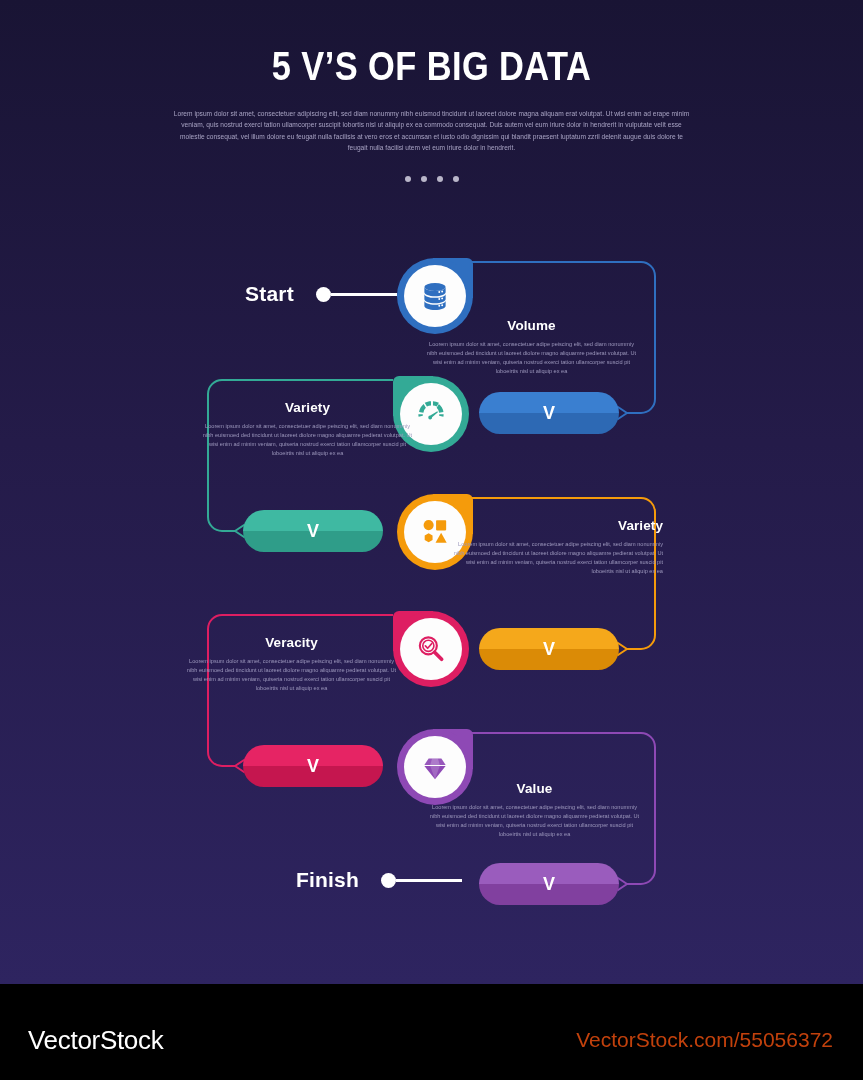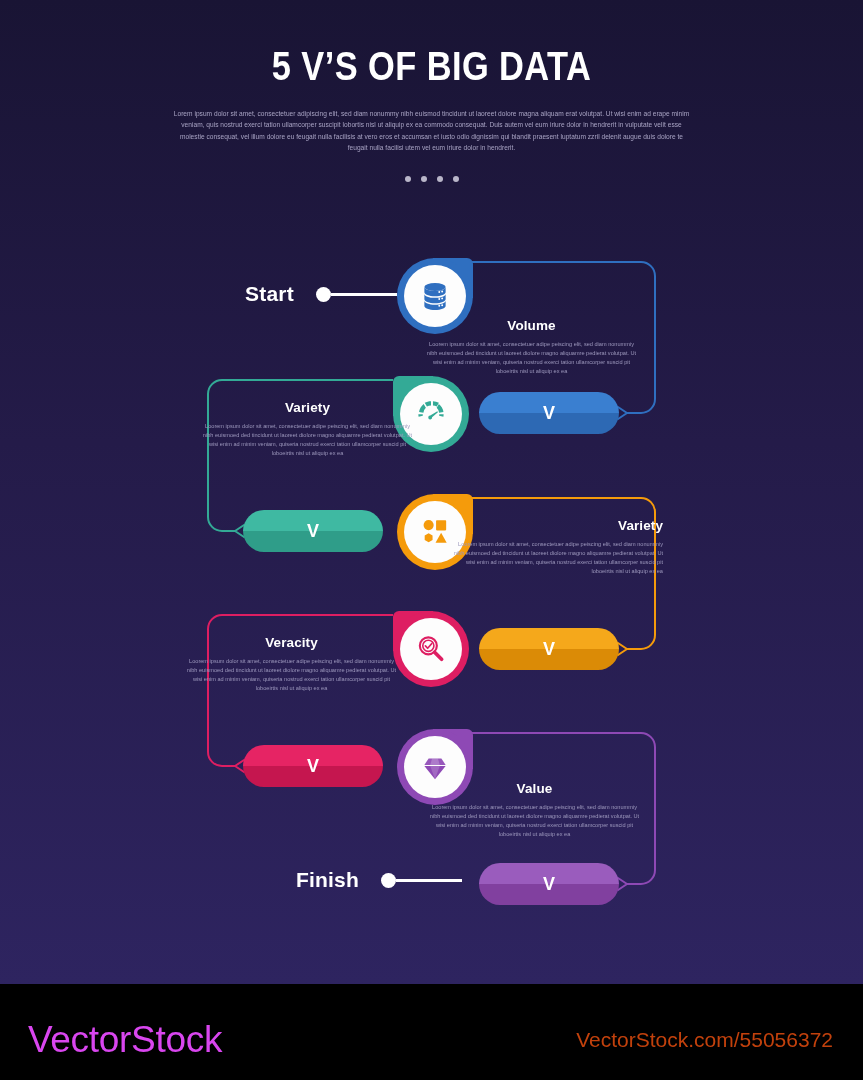--- a/index.html
+++ b/index.html
@@ -113,21 +113,21 @@
   .endcap .bar { height:3px; background:#fff; }
 
   
   #footer {
     position:absolute; top:1000px; left:0;
     width:863px; height:80px;
     background:#000;
     display:flex; align-items:center;
   }
   #footer .brand {
-    color:#d946ef; font-size:37px; margin-left:28px;
+    color:#ffffff; font-size:26px; margin-left:28px;
     font-family:"Liberation Sans Narrow","Liberation Sans",sans-serif;
     letter-spacing:-0.3px;
   }
   #footer .url {
     color:#c2410c; font-size:21px; margin-left:auto; margin-right:30px;
     font-family:"Liberation Sans Narrow","Liberation Sans",sans-serif;
   }
 </style>
 </head>
 <body>

